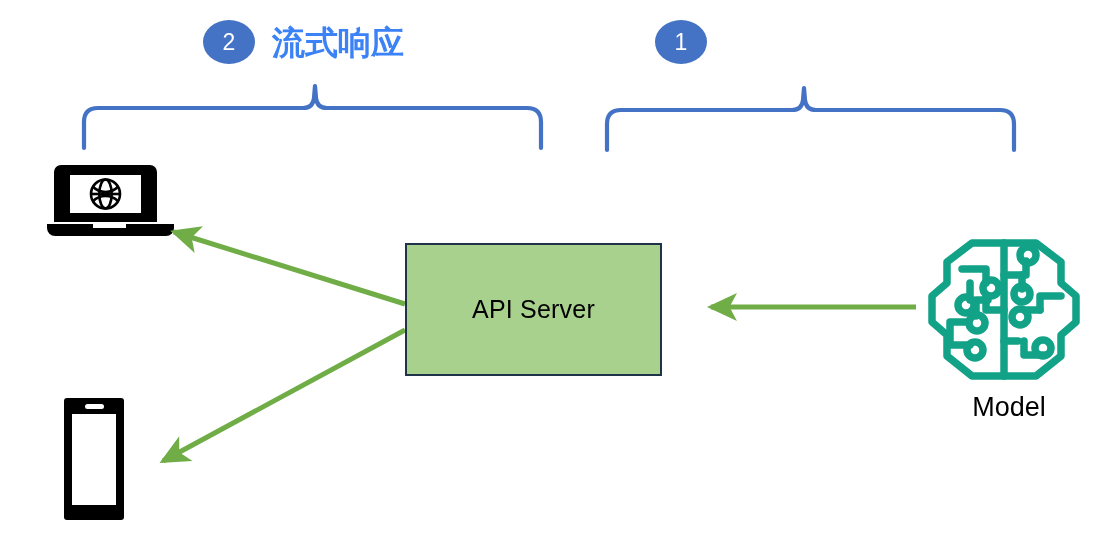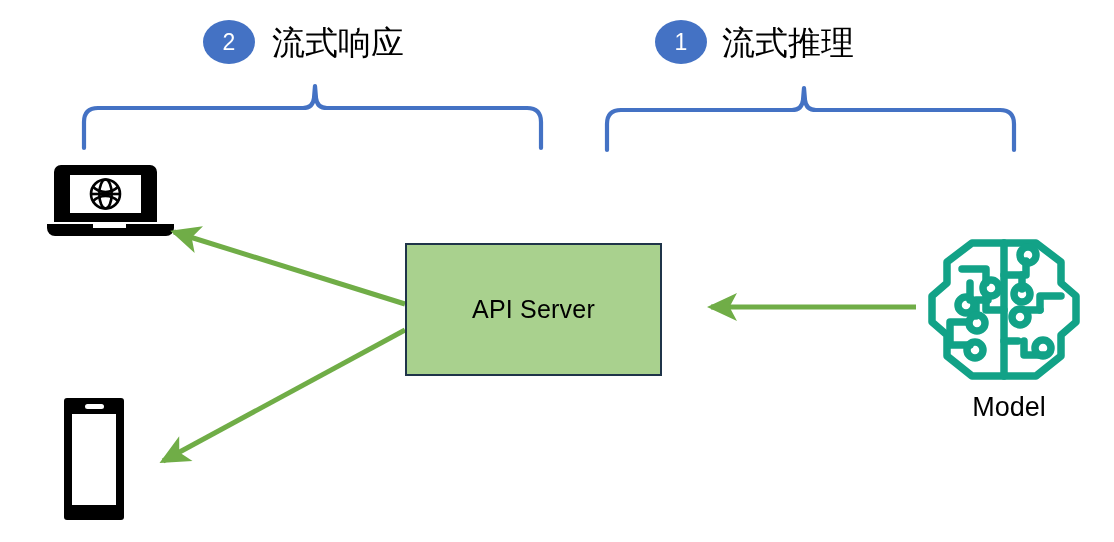--- a/index.html
+++ b/index.html
@@ -39,22 +39,22 @@
     line-height:1;
   }
   #badge-2{ left:203px; top:20px; }
   #badge-1{ left:655px; top:20px; }
 
   
   .caption{
     position:absolute;
     font-family:"DejaVu Sans","Liberation Sans",sans-serif;
     font-size:33px;
-    font-weight:400;
-    color:#000000;
+    font-weight:700;
+    color:#3b82f6;
     white-space:nowrap;
     line-height:1;
   }
   #caption-2{ left:272px; top:26px; }
   #caption-1{ left:722px; top:26px; }
 
   
   #api-box{
     position:absolute;
     left:405px;
@@ -205,21 +205,20 @@
     </g>
     <g>
       <line x1="916" y1="307" x2="711" y2="307" stroke="#70AD47" stroke-width="5" marker-end="url(#arrowGreen)"></line>
     </g>
   </svg>
 
   <div class="badge" id="badge-2">2</div>
   <div class="caption" id="caption-2">流式响应</div>
 
   <div class="badge" id="badge-1">1</div>
-  <div class="caption" id="caption-1">流式推理</div>
 
   <div id="model-label">Model</div>
 
   <div id="api-box">
     <span id="api-box-label">API Server</span>
   </div>
 
 
 </div>
 

